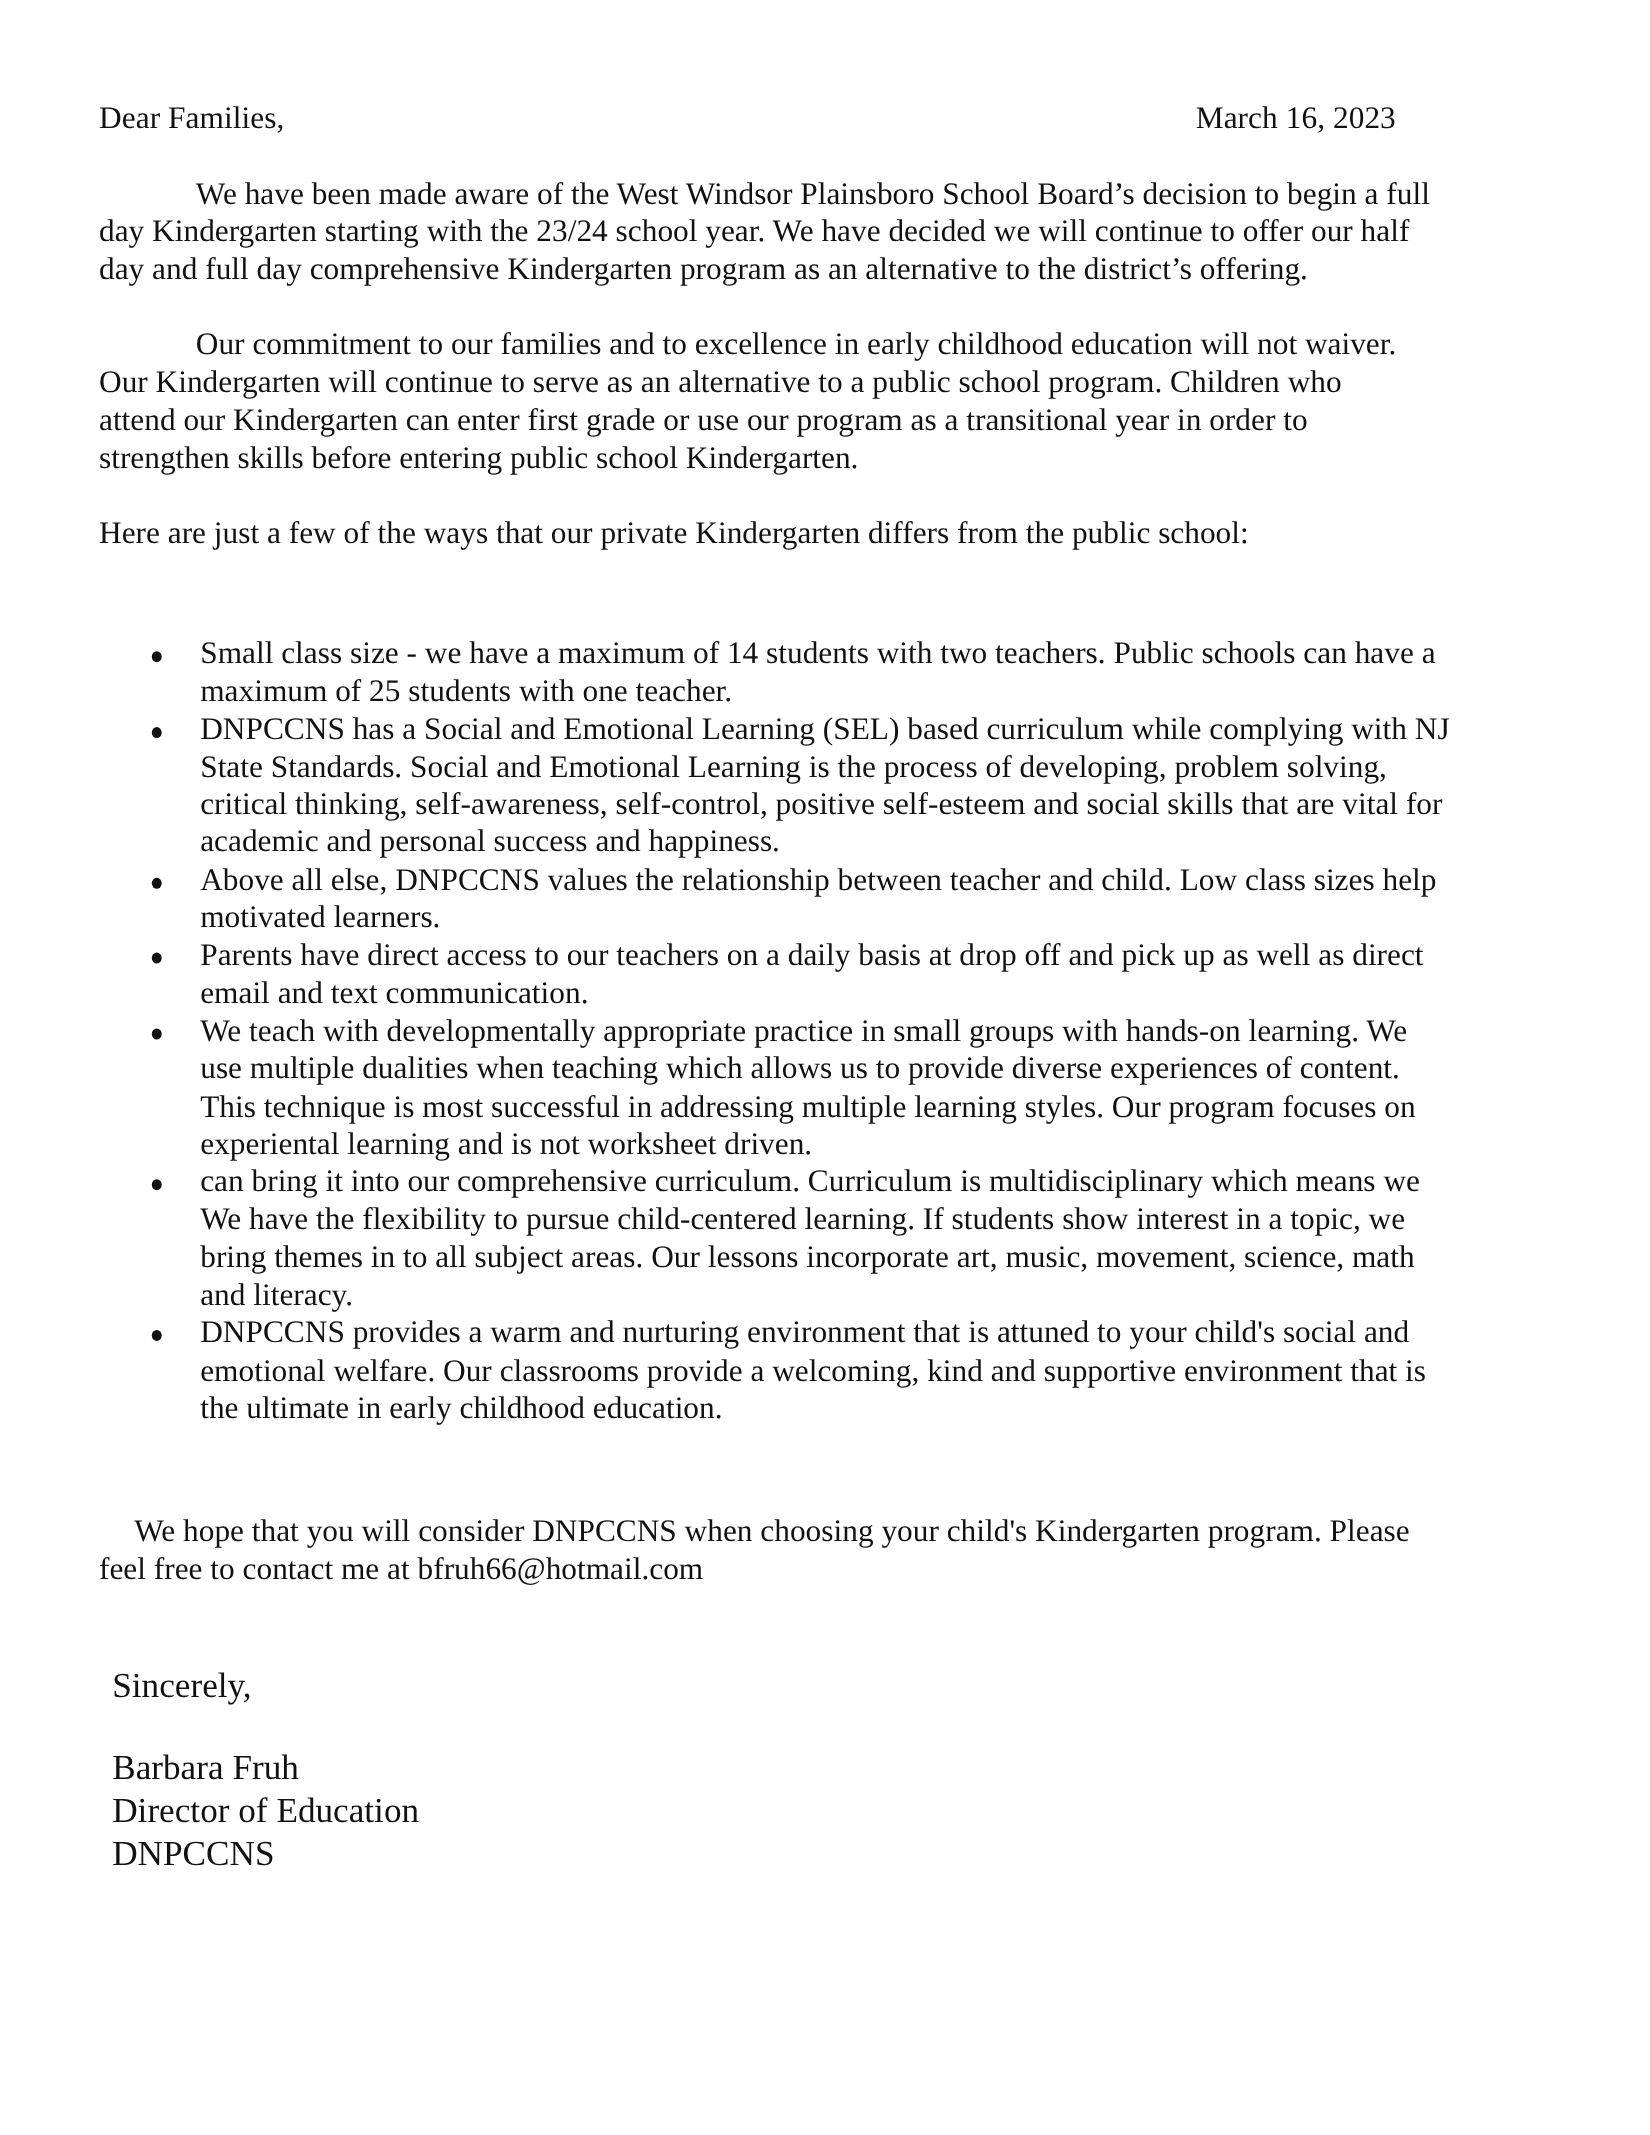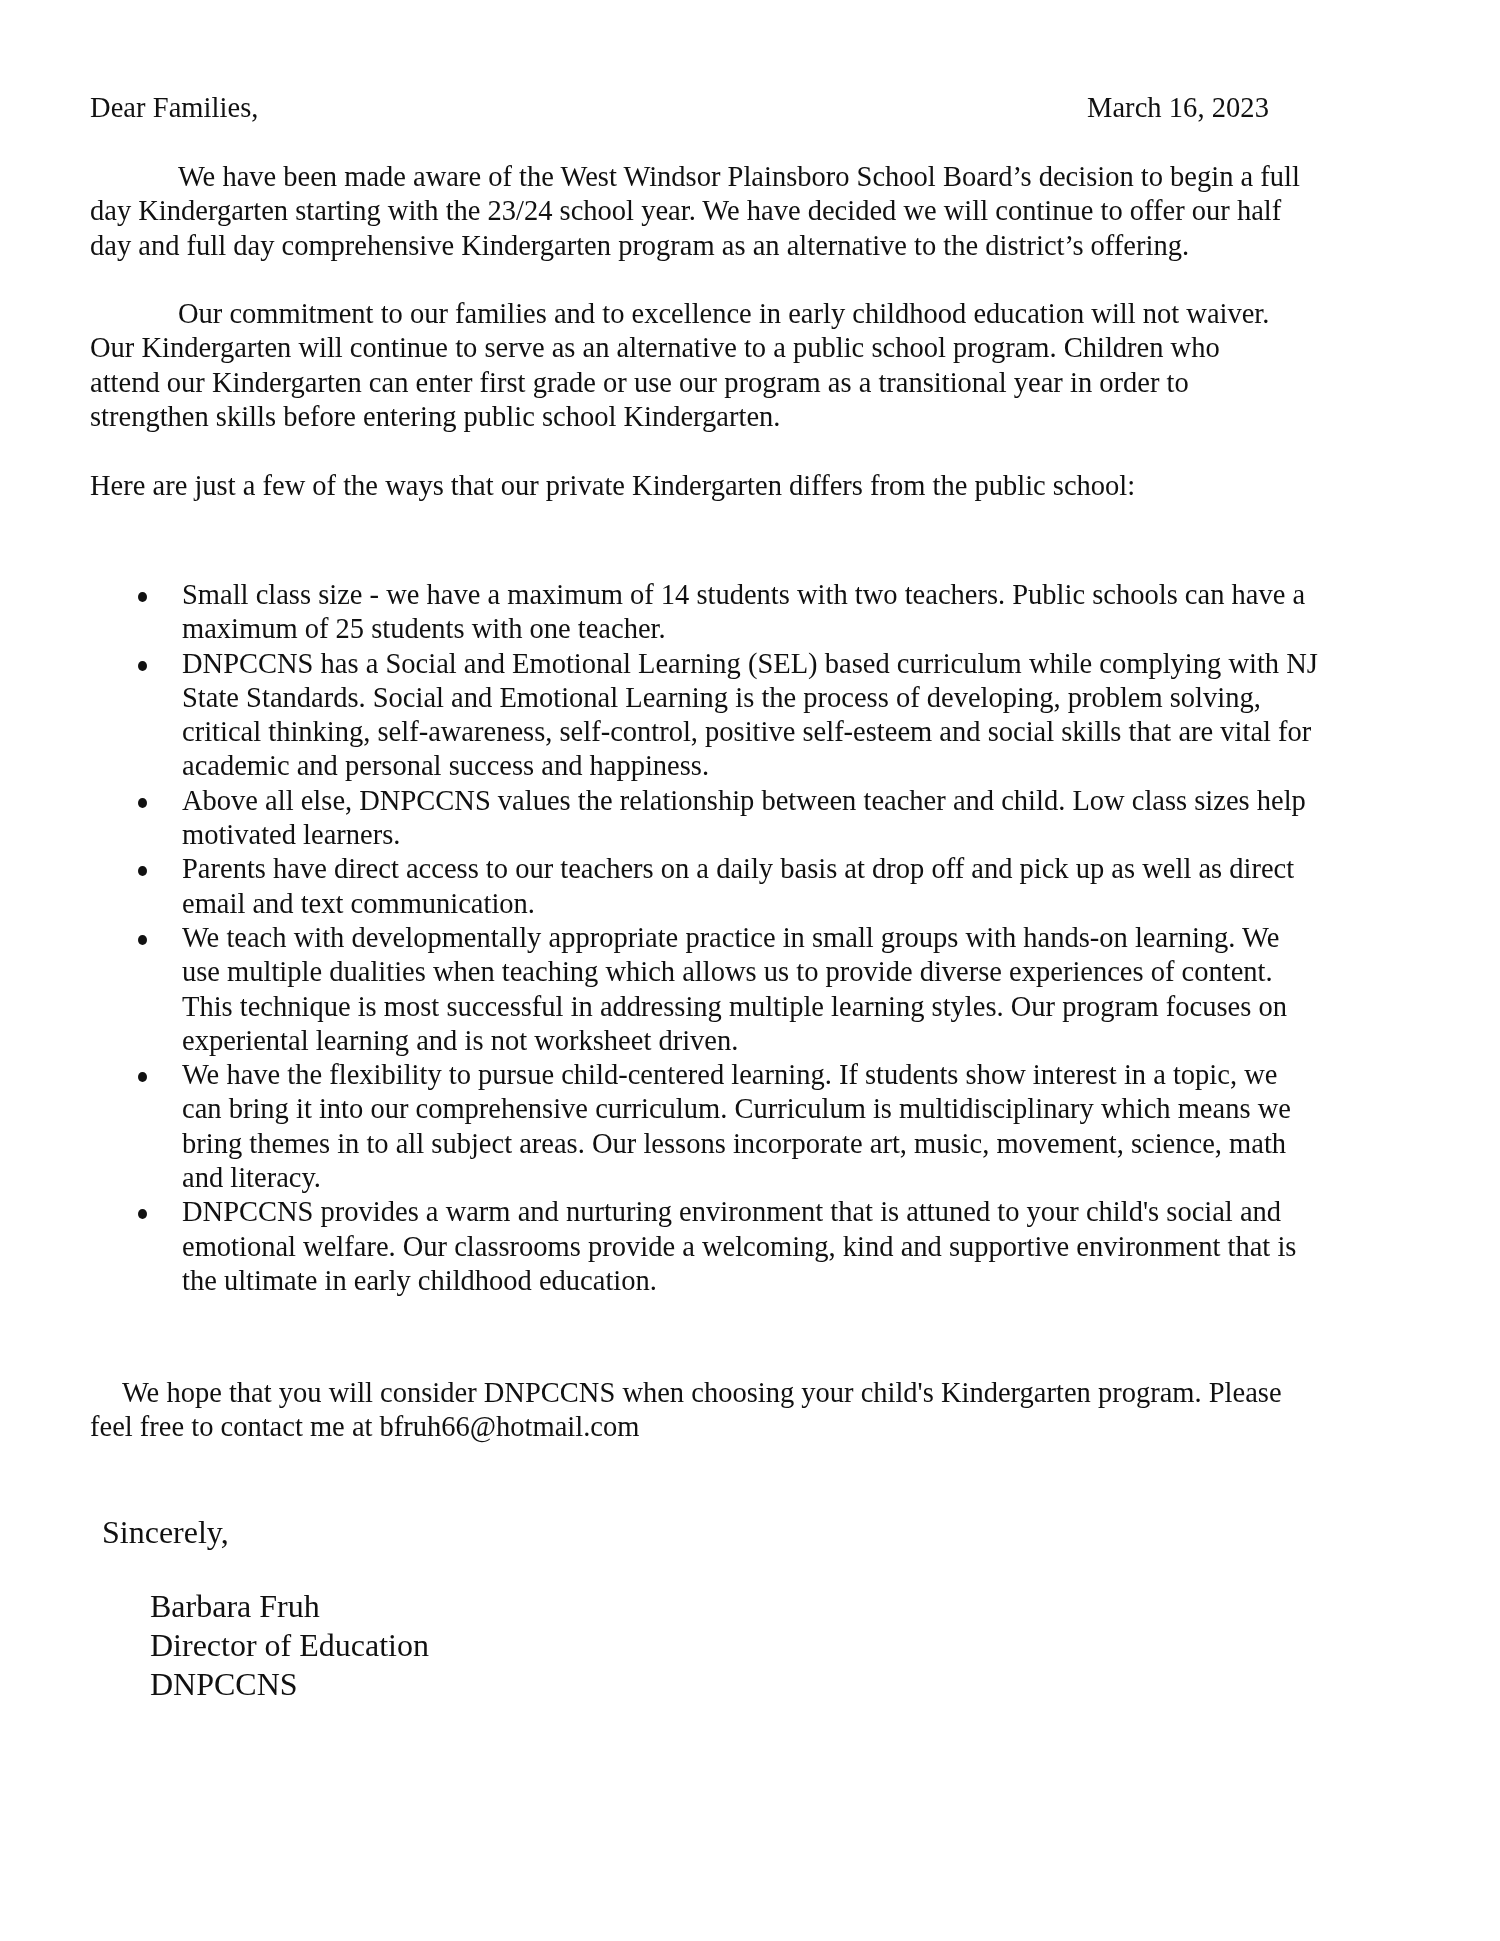--- a/index.html
+++ b/index.html
@@ -81,21 +81,21 @@
     .signoff {
       position: absolute;
       left: 102px;
       font-family: "Liberation Serif", serif;
       font-size: 32px;
       line-height: 39px;
       white-space: nowrap;
     }
     .sincerely { top: 1513px; }
     .sig-block { top: 1587px; }
-    .sig-block .ln { display: block; height: 39px; margin-left: 48px; }
+    .sig-block .ln { display: block; height: 39px; }
   </style>
 </head>
 <body>
 
 <div class="page">
 
   <div class="line body-font salutation">Dear Families,</div>
   <div class="line body-font date">March 16, 2023</div>
 
   <div class="para p1 body-font">
@@ -140,22 +140,22 @@
     </li>
     <li>
       <span class="dot"></span>
       <span class="ln">We teach with developmentally appropriate practice in small groups with hands-on learning. We</span>
       <span class="ln">use multiple dualities when teaching which allows us to provide diverse experiences of content.</span>
       <span class="ln">This technique is most successful in addressing multiple learning styles.  Our program focuses on</span>
       <span class="ln">experiental learning and is not worksheet driven.</span>
     </li>
     <li>
       <span class="dot"></span>
+      <span class="ln">can bring it into our comprehensive curriculum. Curriculum is multidisciplinary which means we</span>
       <span class="ln">We have the flexibility to pursue child-centered learning. If students show interest in a topic, we</span>
-      <span class="ln">can bring it into our comprehensive curriculum. Curriculum is multidisciplinary which means we</span>
       <span class="ln">bring themes in to all subject areas. Our lessons incorporate art, music, movement, science, math</span>
       <span class="ln">and literacy.</span>
     </li>
     <li>
       <span class="dot"></span>
       <span class="ln">DNPCCNS provides a warm and nurturing environment that is attuned to your child's social and</span>
       <span class="ln">emotional welfare.  Our classrooms provide a welcoming, kind and supportive environment that is</span>
       <span class="ln">the ultimate in early childhood education.</span>
     </li>
   </ul>

